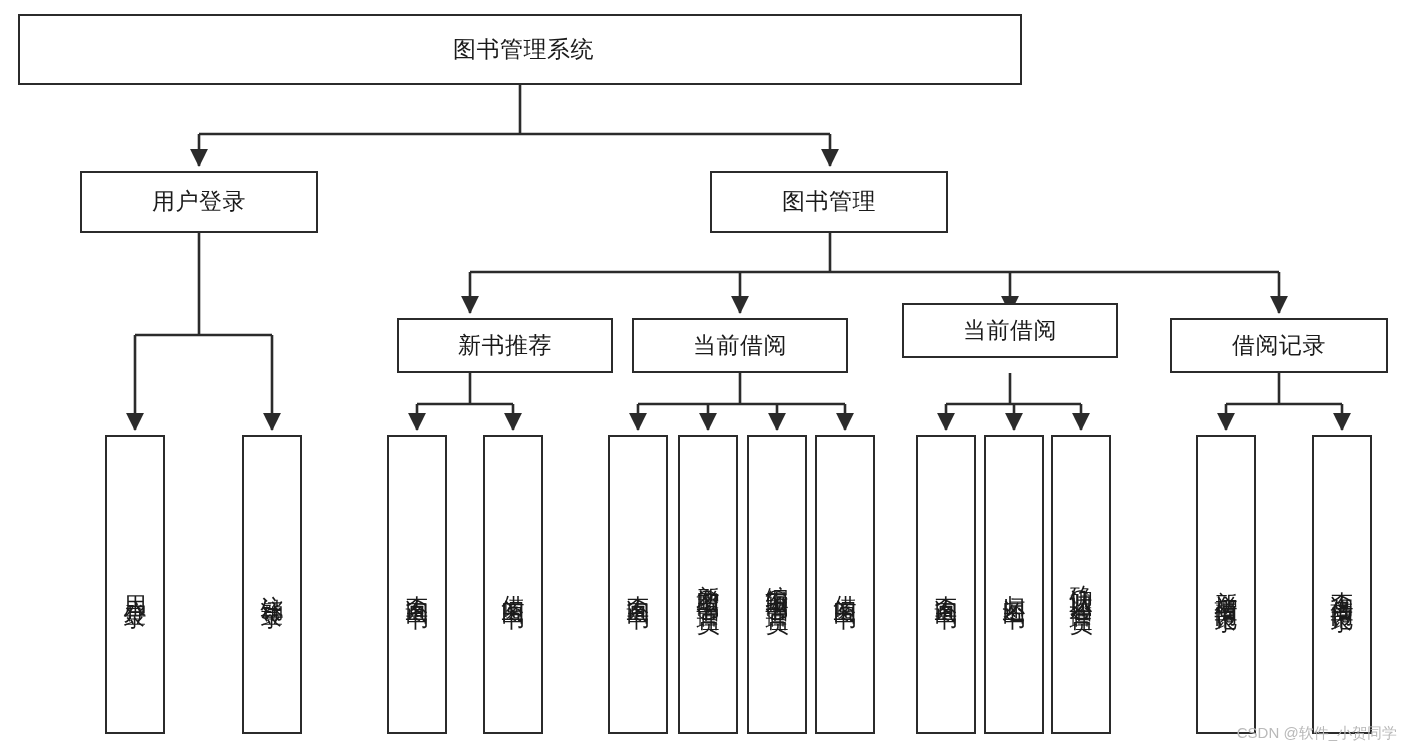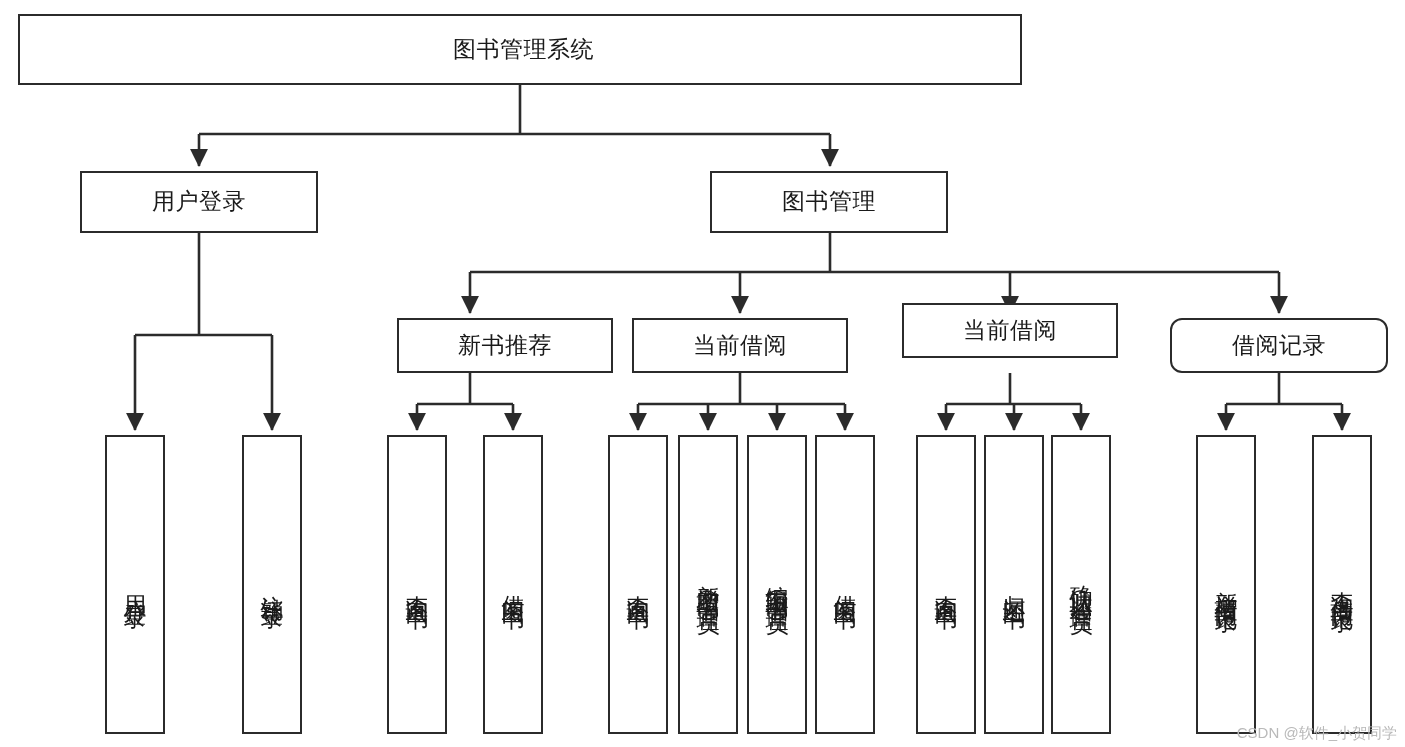--- a/index.html
+++ b/index.html
@@ -135,21 +135,21 @@
 
   <div class="node horizontal" style="left:362px; top:318px; width:216px; height:55px;margin-left:35px;">
     <span class="node-label">新书推荐</span>
   </div>
   <div class="node horizontal" style="left:632px; top:318px; width:216px; height:55px;">
     <span class="node-label">当前借阅</span>
   </div>
   <div class="node horizontal" style="left:902px; top:303px; width:216px; height:55px;">
     <span class="node-label">当前借阅</span>
   </div>
-  <div class="node horizontal" style="left:1170px; top:318px; width:218px; height:55px;border-radius:12px;">
+  <div class="node horizontal" style="left:1170px; top:318px; width:218px; height:55px;">
     <span class="node-label">借阅记录</span>
   </div>
 
   <div class="node vertical" style="left:105px; top:435px; width:60px; height:299px;">
     <span class="node-label">用户登录</span>
   </div>
   <div class="node vertical" style="left:242px; top:435px; width:60px; height:299px;">
     <span class="node-label">注销登录</span>
   </div>
   <div class="node vertical" style="left:387px; top:435px; width:60px; height:299px;">

